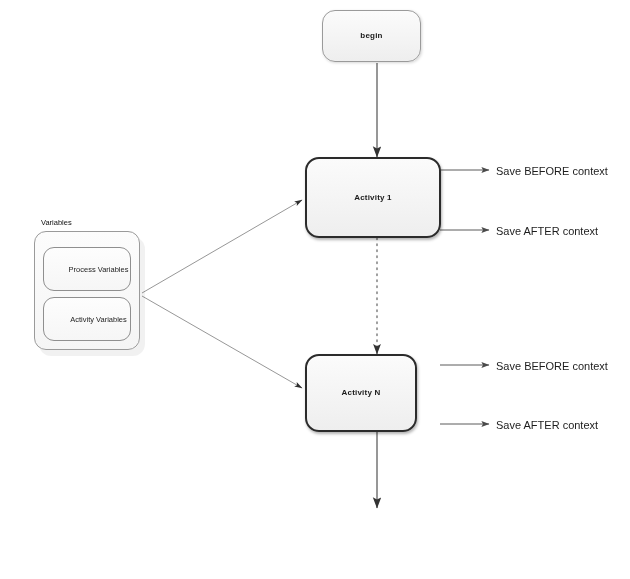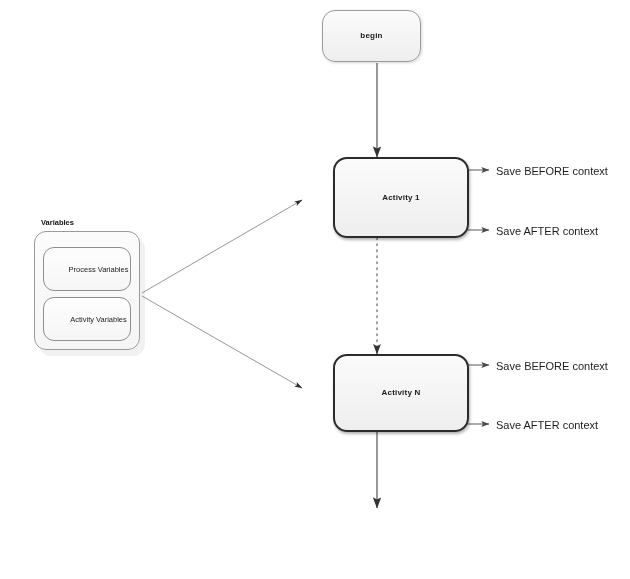--- a/index.html
+++ b/index.html
@@ -48,35 +48,34 @@
   .terminal {
     border: 1px solid #9a9a9a;
     border-radius: 13px;
     box-shadow: 1px 1px 3px rgba(0,0,0,0.16);
   }
   
   .activity {
     border: 2px solid #2b2b2b;
     border-radius: 14px;
     box-shadow: 1px 2px 3px rgba(0,0,0,0.30);
-    margin-left: 28px;
   }
   
   .var-group {
     position: absolute;
     box-sizing: border-box;
     border: 1px solid #9a9a9a;
     border-radius: 12px;
     background: linear-gradient(to bottom, #fcfcfc 0%, #f5f5f5 100%);
     box-shadow: 5px 6px 0 rgba(0,0,0,0.055);
   }
   .var-group-title {
     position: absolute;
     font-size: 7.5px;
-    font-weight: bold;
+    font-weight: normal;
     color: #111111;
     white-space: nowrap;
   }
   .var-item {
     position: absolute;
     box-sizing: border-box;
     border: 1px solid #8f8f8f;
     border-radius: 11px;
     background: linear-gradient(to bottom, #fdfdfd 0%, #f6f6f6 100%);
     display: flex;
@@ -136,21 +135,21 @@
   </svg>
 
   <div class="node terminal" style="left:322px; top:10px; width:99px; height:52px;">
     <span class="node-label">begin</span>
   </div>
 
   <div class="node activity" style="left:305px; top:157px; width:136px; height:81px;">
     <span class="node-label">Activity 1</span>
   </div>
 
-  <div class="node activity" style="left:305px; top:354px; width:136px; height:78px;">
+  <div class="node activity" style="left:305px; top:354px; width:112px; height:78px;">
     <span class="node-label">Activity N</span>
   </div>
 
 
   <div class="var-group-title" style="left:41px; top:218px;">Variables</div>
 
   <div class="var-group" style="left:34px; top:231px; width:106px; height:119px;">
   </div>
 
   <div class="var-item" style="left:43px; top:247px; width:88px; height:44px;">

